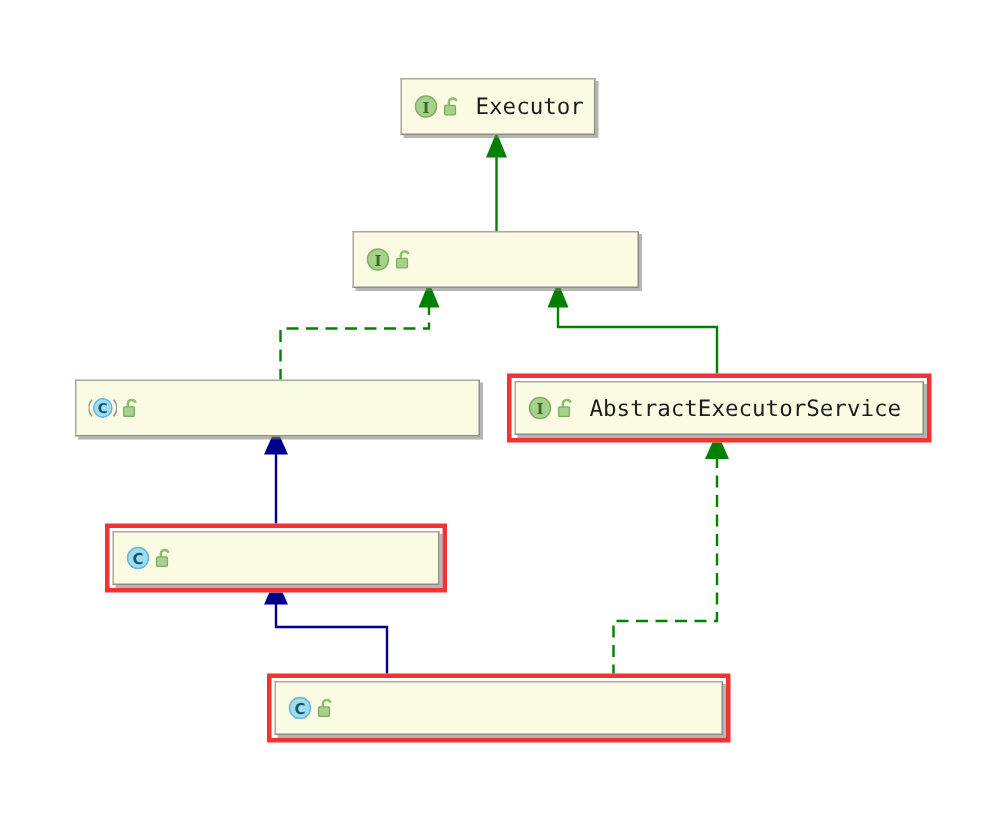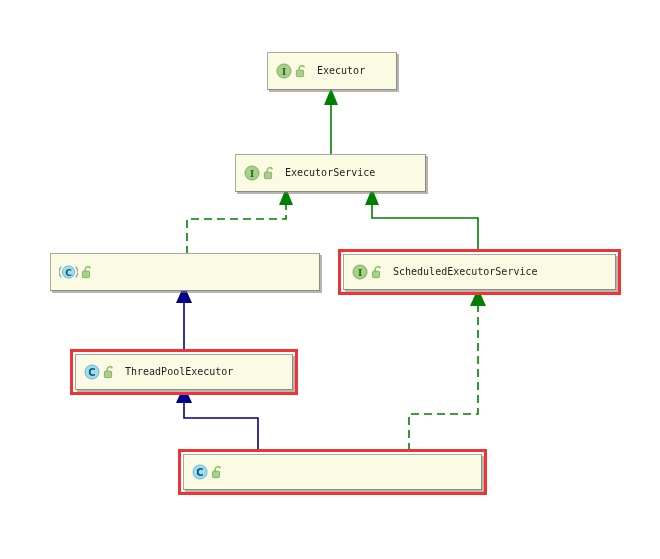--- a/index.html
+++ b/index.html
@@ -38,21 +38,21 @@
     align-items:center;
     padding:0 10px 0 8px;
     white-space:nowrap;
   }
 
   .icon{flex:0 0 auto;display:inline-block;line-height:0;}
   .icon-type{margin-right:3px;}
   .icon-lock{margin-right:9px;}
 
   .label{
-    font-size:10px;
+    font-size:15px;
     color:#1d1d1d;
     letter-spacing:0;
     line-height:1;
     font-family:"DejaVu Sans Mono","Liberation Mono",monospace;
   }
 </style>
 </head>
 <body>
 
 <div id="canvas">
@@ -121,21 +121,20 @@
           <circle cx="8" cy="8" r="7" fill="#a8d08d" stroke="#7fae63" stroke-width="1"></circle>
           <text x="8" y="12" text-anchor="middle" font-family="DejaVu Serif, serif" font-size="10" font-weight="bold" fill="#3a6b22">I</text>
         </svg>
       </span>
       <span class="icon icon-lock">
         <svg width="13" height="14" viewBox="0 0 13 14">
           <path d="M4.2 6.2 V4.1 a2.7 2.7 0 0 1 5.2 -0.7" fill="none" stroke="#8cc06a" stroke-width="1.6"></path>
           <rect x="1.4" y="6.2" width="7.2" height="6.4" rx="0.8" fill="#a8d08d" stroke="#7fae63" stroke-width="0.9"></rect>
         </svg>
       </span>
-      <span class="label">ExecutorService</span>
     </div>
   </div>
 
   <div class="node plain" style="left:50px;top:253px;width:270px;height:38px;">
     <div class="nodebox">
       <span class="icon icon-type">
         <svg width="19" height="16" viewBox="0 0 19 16">
           <path d="M2.4 2.6 A7.4 7.4 0 0 0 2.4 13.4" fill="none" stroke="#9a9a9a" stroke-width="1.2"></path>
           <path d="M16.6 2.6 A7.4 7.4 0 0 1 16.6 13.4" fill="none" stroke="#9a9a9a" stroke-width="1.2"></path>
           <circle cx="9.5" cy="8" r="6.1" fill="#9fdcf0" stroke="#66b8d6" stroke-width="1"></circle>
@@ -158,39 +157,38 @@
           <circle cx="8" cy="8" r="7" fill="#a8d08d" stroke="#7fae63" stroke-width="1"></circle>
           <text x="8" y="12" text-anchor="middle" font-family="DejaVu Serif, serif" font-size="10" font-weight="bold" fill="#3a6b22">I</text>
         </svg>
       </span>
       <span class="icon icon-lock">
         <svg width="13" height="14" viewBox="0 0 13 14">
           <path d="M4.2 6.2 V4.1 a2.7 2.7 0 0 1 5.2 -0.7" fill="none" stroke="#8cc06a" stroke-width="1.6"></path>
           <rect x="1.4" y="6.2" width="7.2" height="6.4" rx="0.8" fill="#a8d08d" stroke="#7fae63" stroke-width="0.9"></rect>
         </svg>
       </span>
-      <span class="label">ScheduledExecutorService</span>
+      <span class="label">AbstractExecutorService</span>
     </div>
   </div>
 
   <div class="node hl" style="left:70px;top:349px;width:228px;height:46px;">
     <div class="nodebox">
       <span class="icon icon-type">
         <svg width="16" height="16" viewBox="0 0 16 16">
           <circle cx="8" cy="8" r="7" fill="#9fdcf0" stroke="#66b8d6" stroke-width="1"></circle>
           <text x="8" y="11.8" text-anchor="middle" font-family="DejaVu Sans, sans-serif" font-size="10" font-weight="bold" fill="#14586f">C</text>
         </svg>
       </span>
       <span class="icon icon-lock">
         <svg width="13" height="14" viewBox="0 0 13 14">
           <path d="M4.2 6.2 V4.1 a2.7 2.7 0 0 1 5.2 -0.7" fill="none" stroke="#8cc06a" stroke-width="1.6"></path>
           <rect x="1.4" y="6.2" width="7.2" height="6.4" rx="0.8" fill="#a8d08d" stroke="#7fae63" stroke-width="0.9"></rect>
         </svg>
       </span>
-      <span class="label">ThreadPoolExecutor</span>
     </div>
   </div>
 
   <div class="node hl" style="left:178px;top:449px;width:309px;height:46px;">
     <div class="nodebox">
       <span class="icon icon-type">
         <svg width="16" height="16" viewBox="0 0 16 16">
           <circle cx="8" cy="8" r="7" fill="#9fdcf0" stroke="#66b8d6" stroke-width="1"></circle>
           <text x="8" y="11.8" text-anchor="middle" font-family="DejaVu Sans, sans-serif" font-size="10" font-weight="bold" fill="#14586f">C</text>
         </svg>

